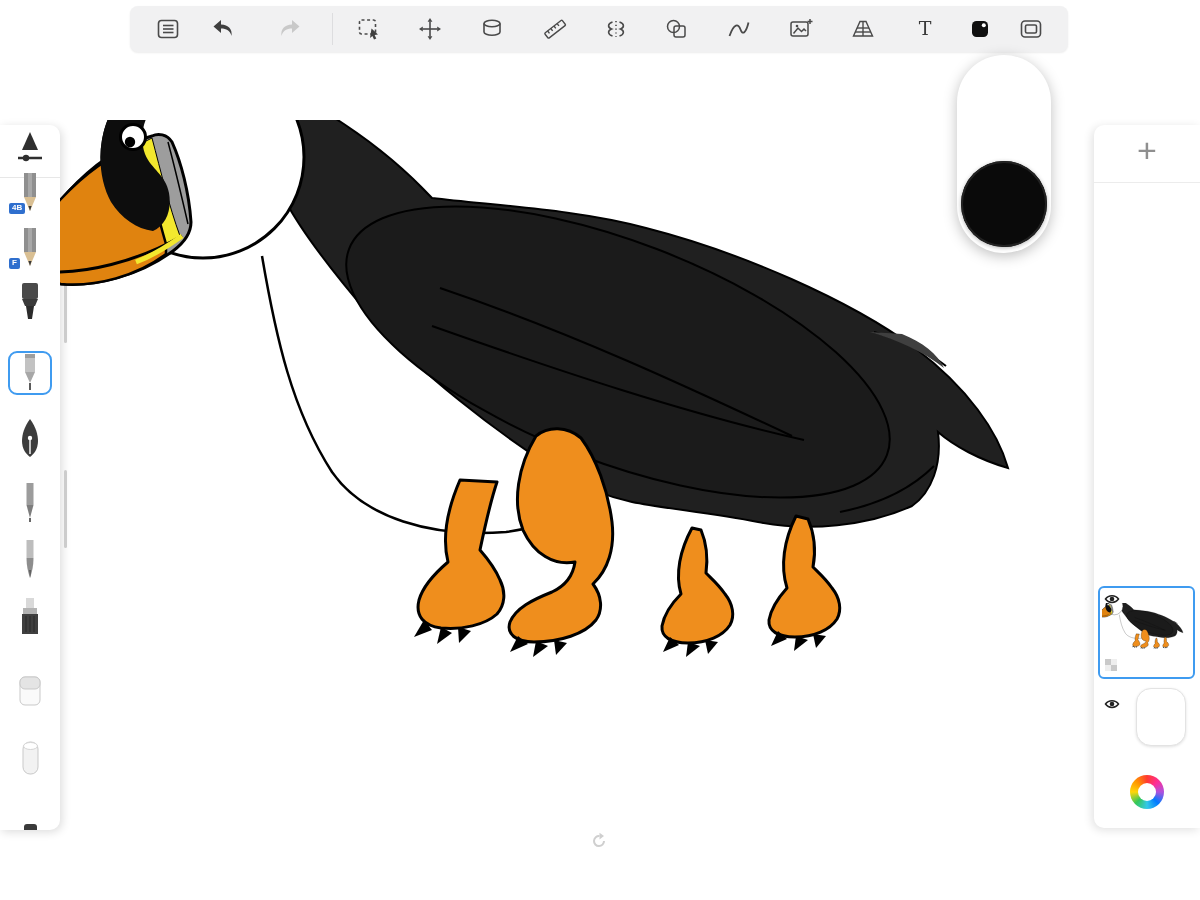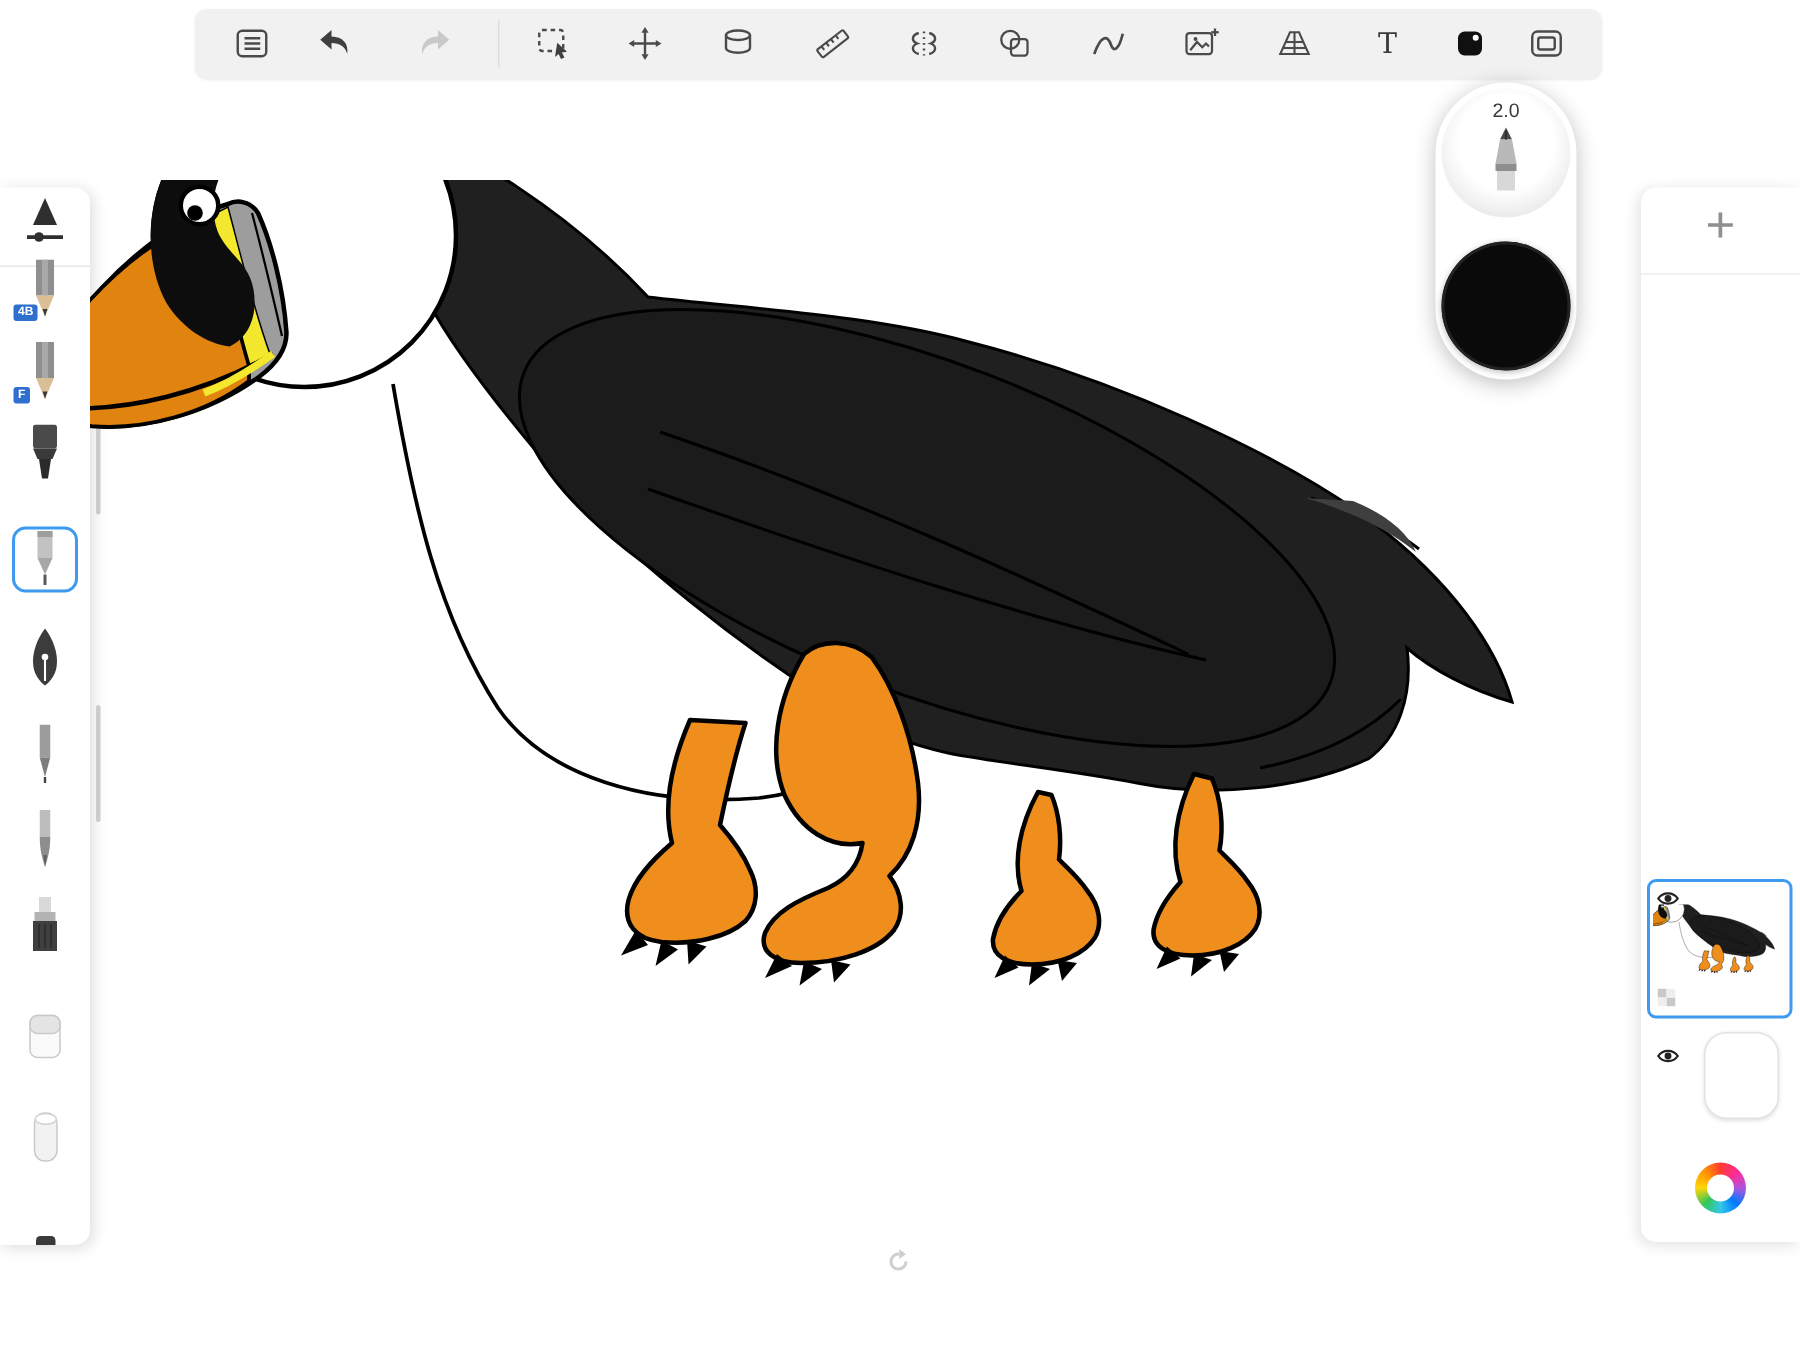--- a/index.html
+++ b/index.html
@@ -211,30 +211,20 @@
     </div>
     <div class="tb-icon" style="left:888px">
       <svg width="26" height="26" fill="none" stroke="#4a4a4a" stroke-width="1.6">
         <rect x="3.5" y="5" width="19" height="16" rx="3.5"></rect>
         <rect x="7.5" y="9" width="11" height="8" rx="1.5"></rect>
       </svg>
     </div>
   </div>
 
   <div class="puck">
-    <div class="puck-brush">
-      <span class="puck-size">2.0</span>
-      <svg width="28" height="48">
-        <path d="M14 4 L10 12 L18 12 Z" fill="#4a4a4a"></path>
-        <path d="M10 12 L7 28 H21 L18 12 Z" fill="#b9b9b9"></path>
-        <rect x="7" y="28" width="14" height="5" fill="#8f8f8f"></rect>
-        <rect x="8" y="33" width="12" height="13" fill="#d8d8d8"></rect>
-        <line x1="14" y1="6" x2="14" y2="12" stroke="#2e2e2e" stroke-width="1.4"></line>
-      </svg>
-    </div>
     <div class="puck-color"></div>
   </div>
 
   <div class="sidebar">
     <div class="tool" style="top:3px">
       <svg width="38" height="44">
         <path d="M19 4 L27 22 H11 Z" fill="#2f2f2f"></path>
         <line x1="7" y1="30" x2="31" y2="30" stroke="#2f2f2f" stroke-width="2.5"></line>
         <circle cx="15" cy="30" r="3.2" fill="#2f2f2f"></circle>
       </svg>

